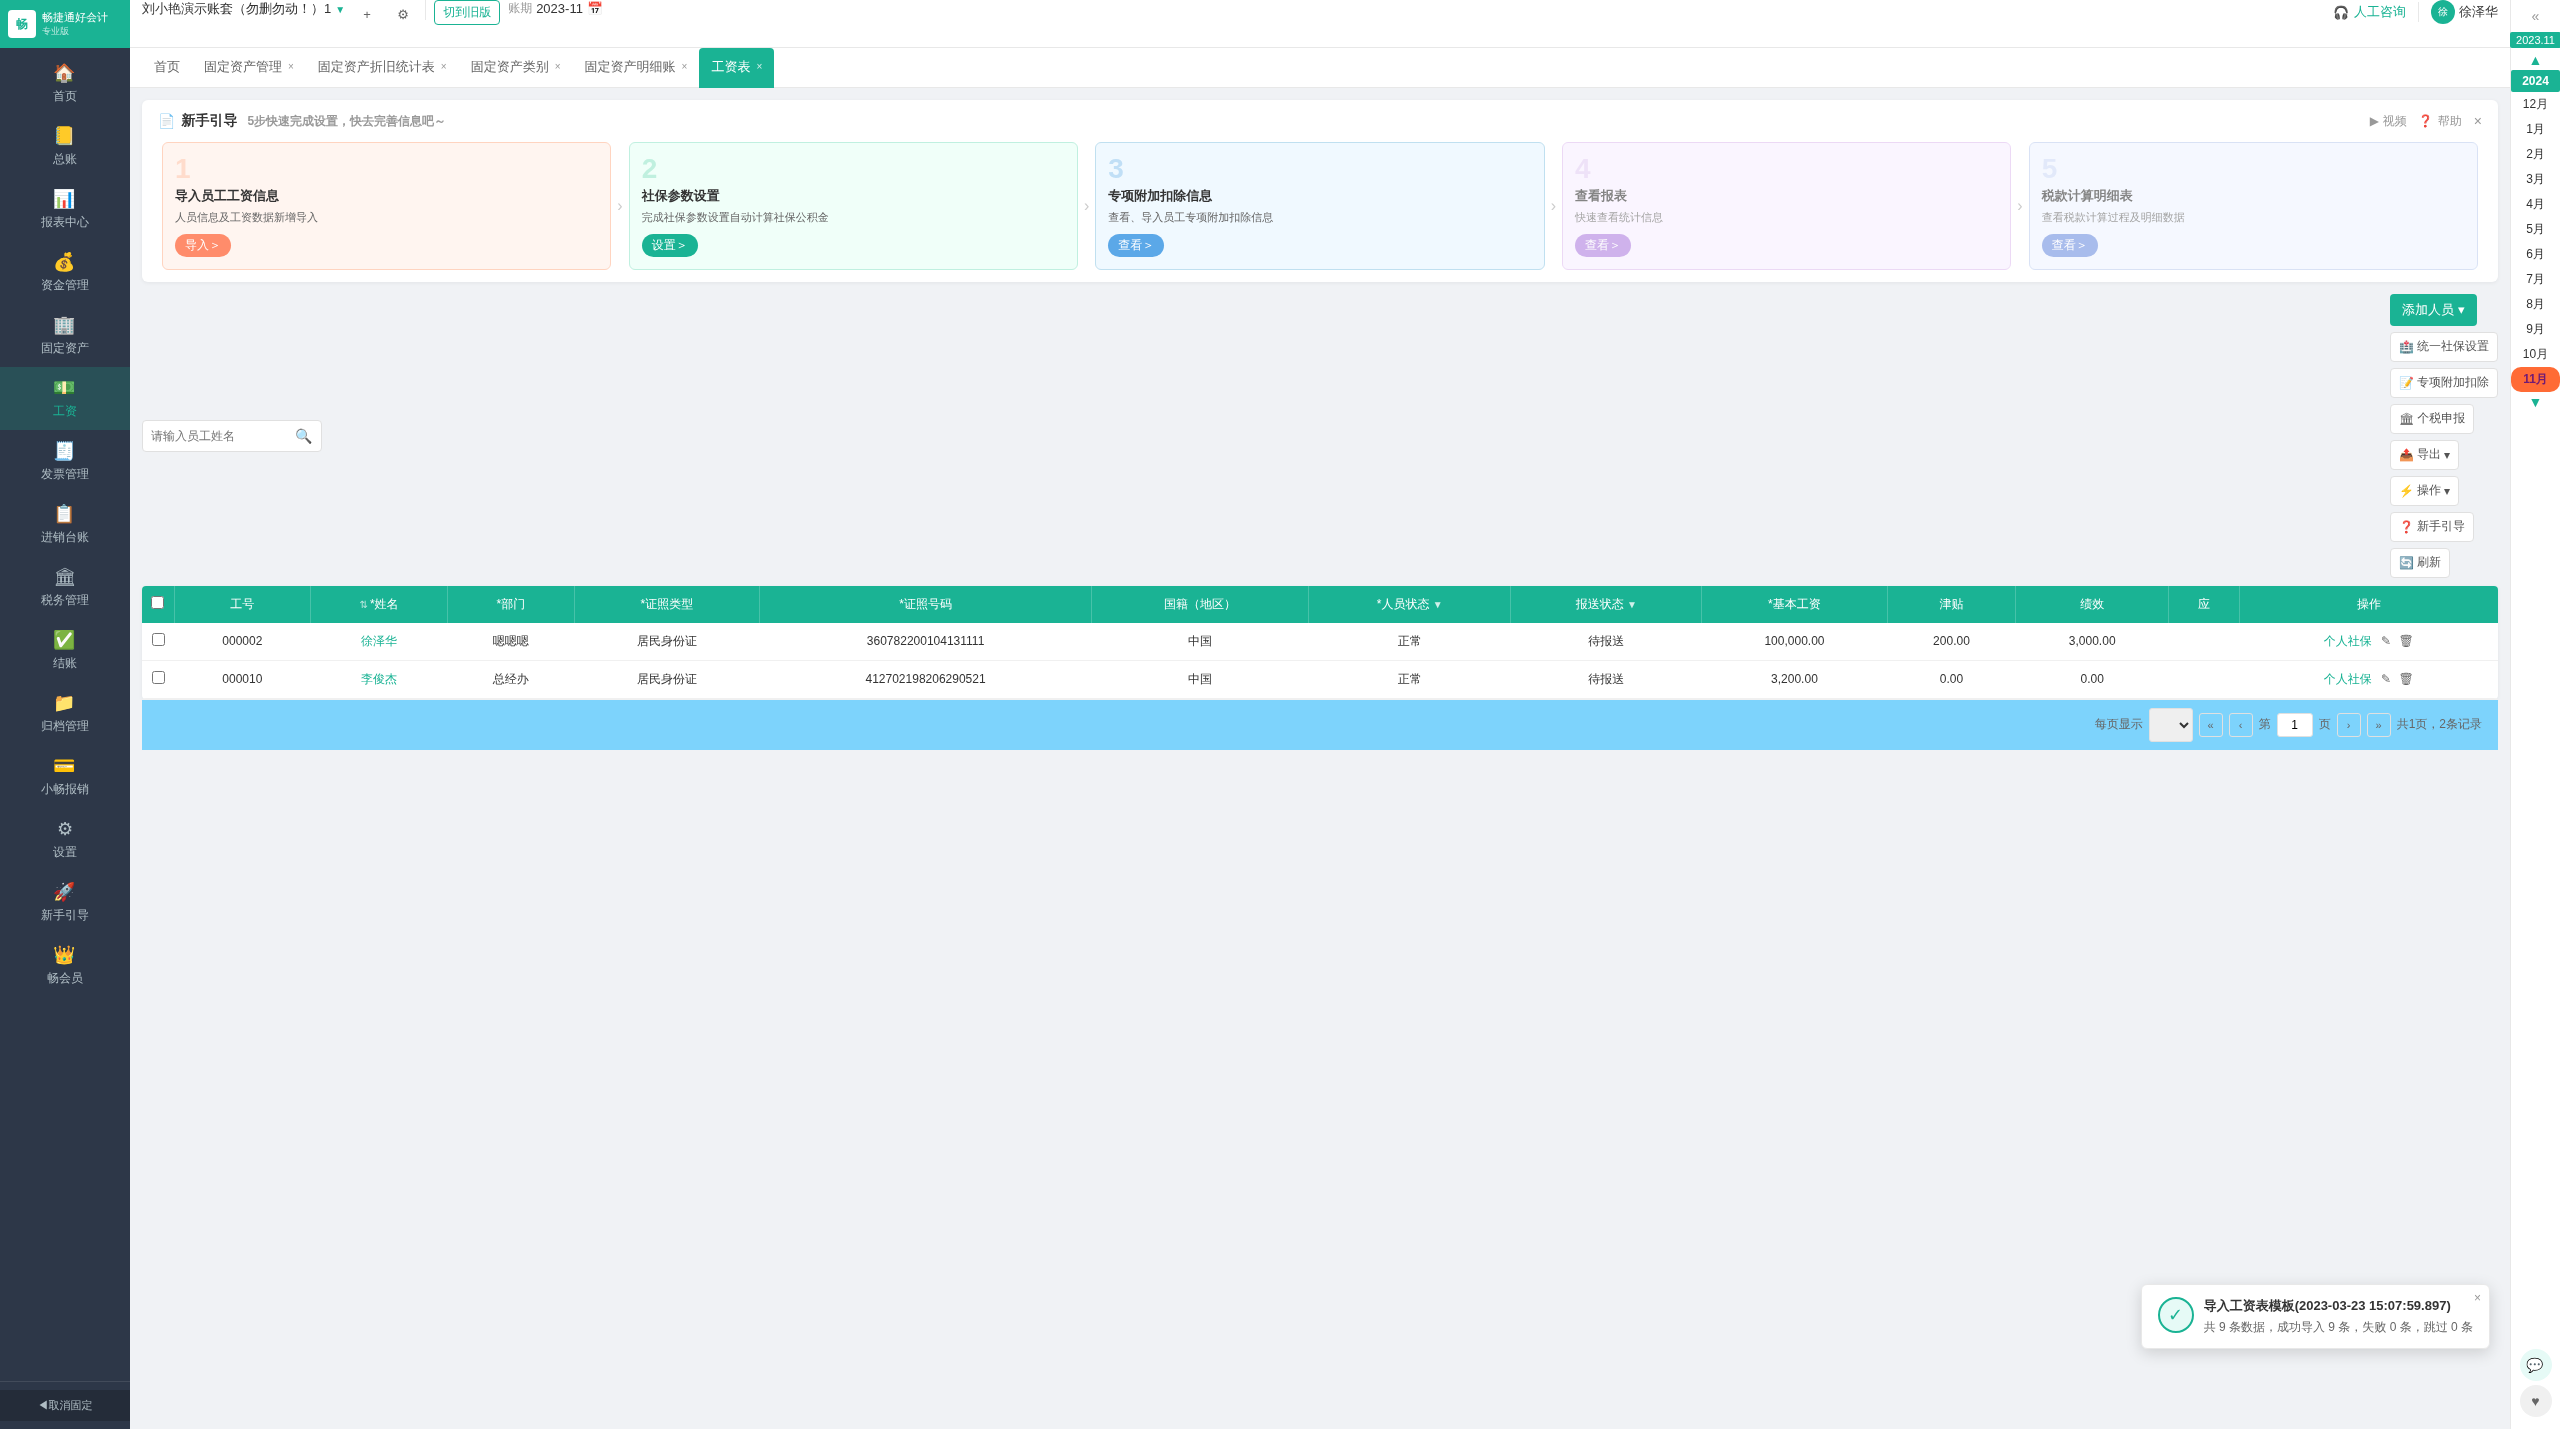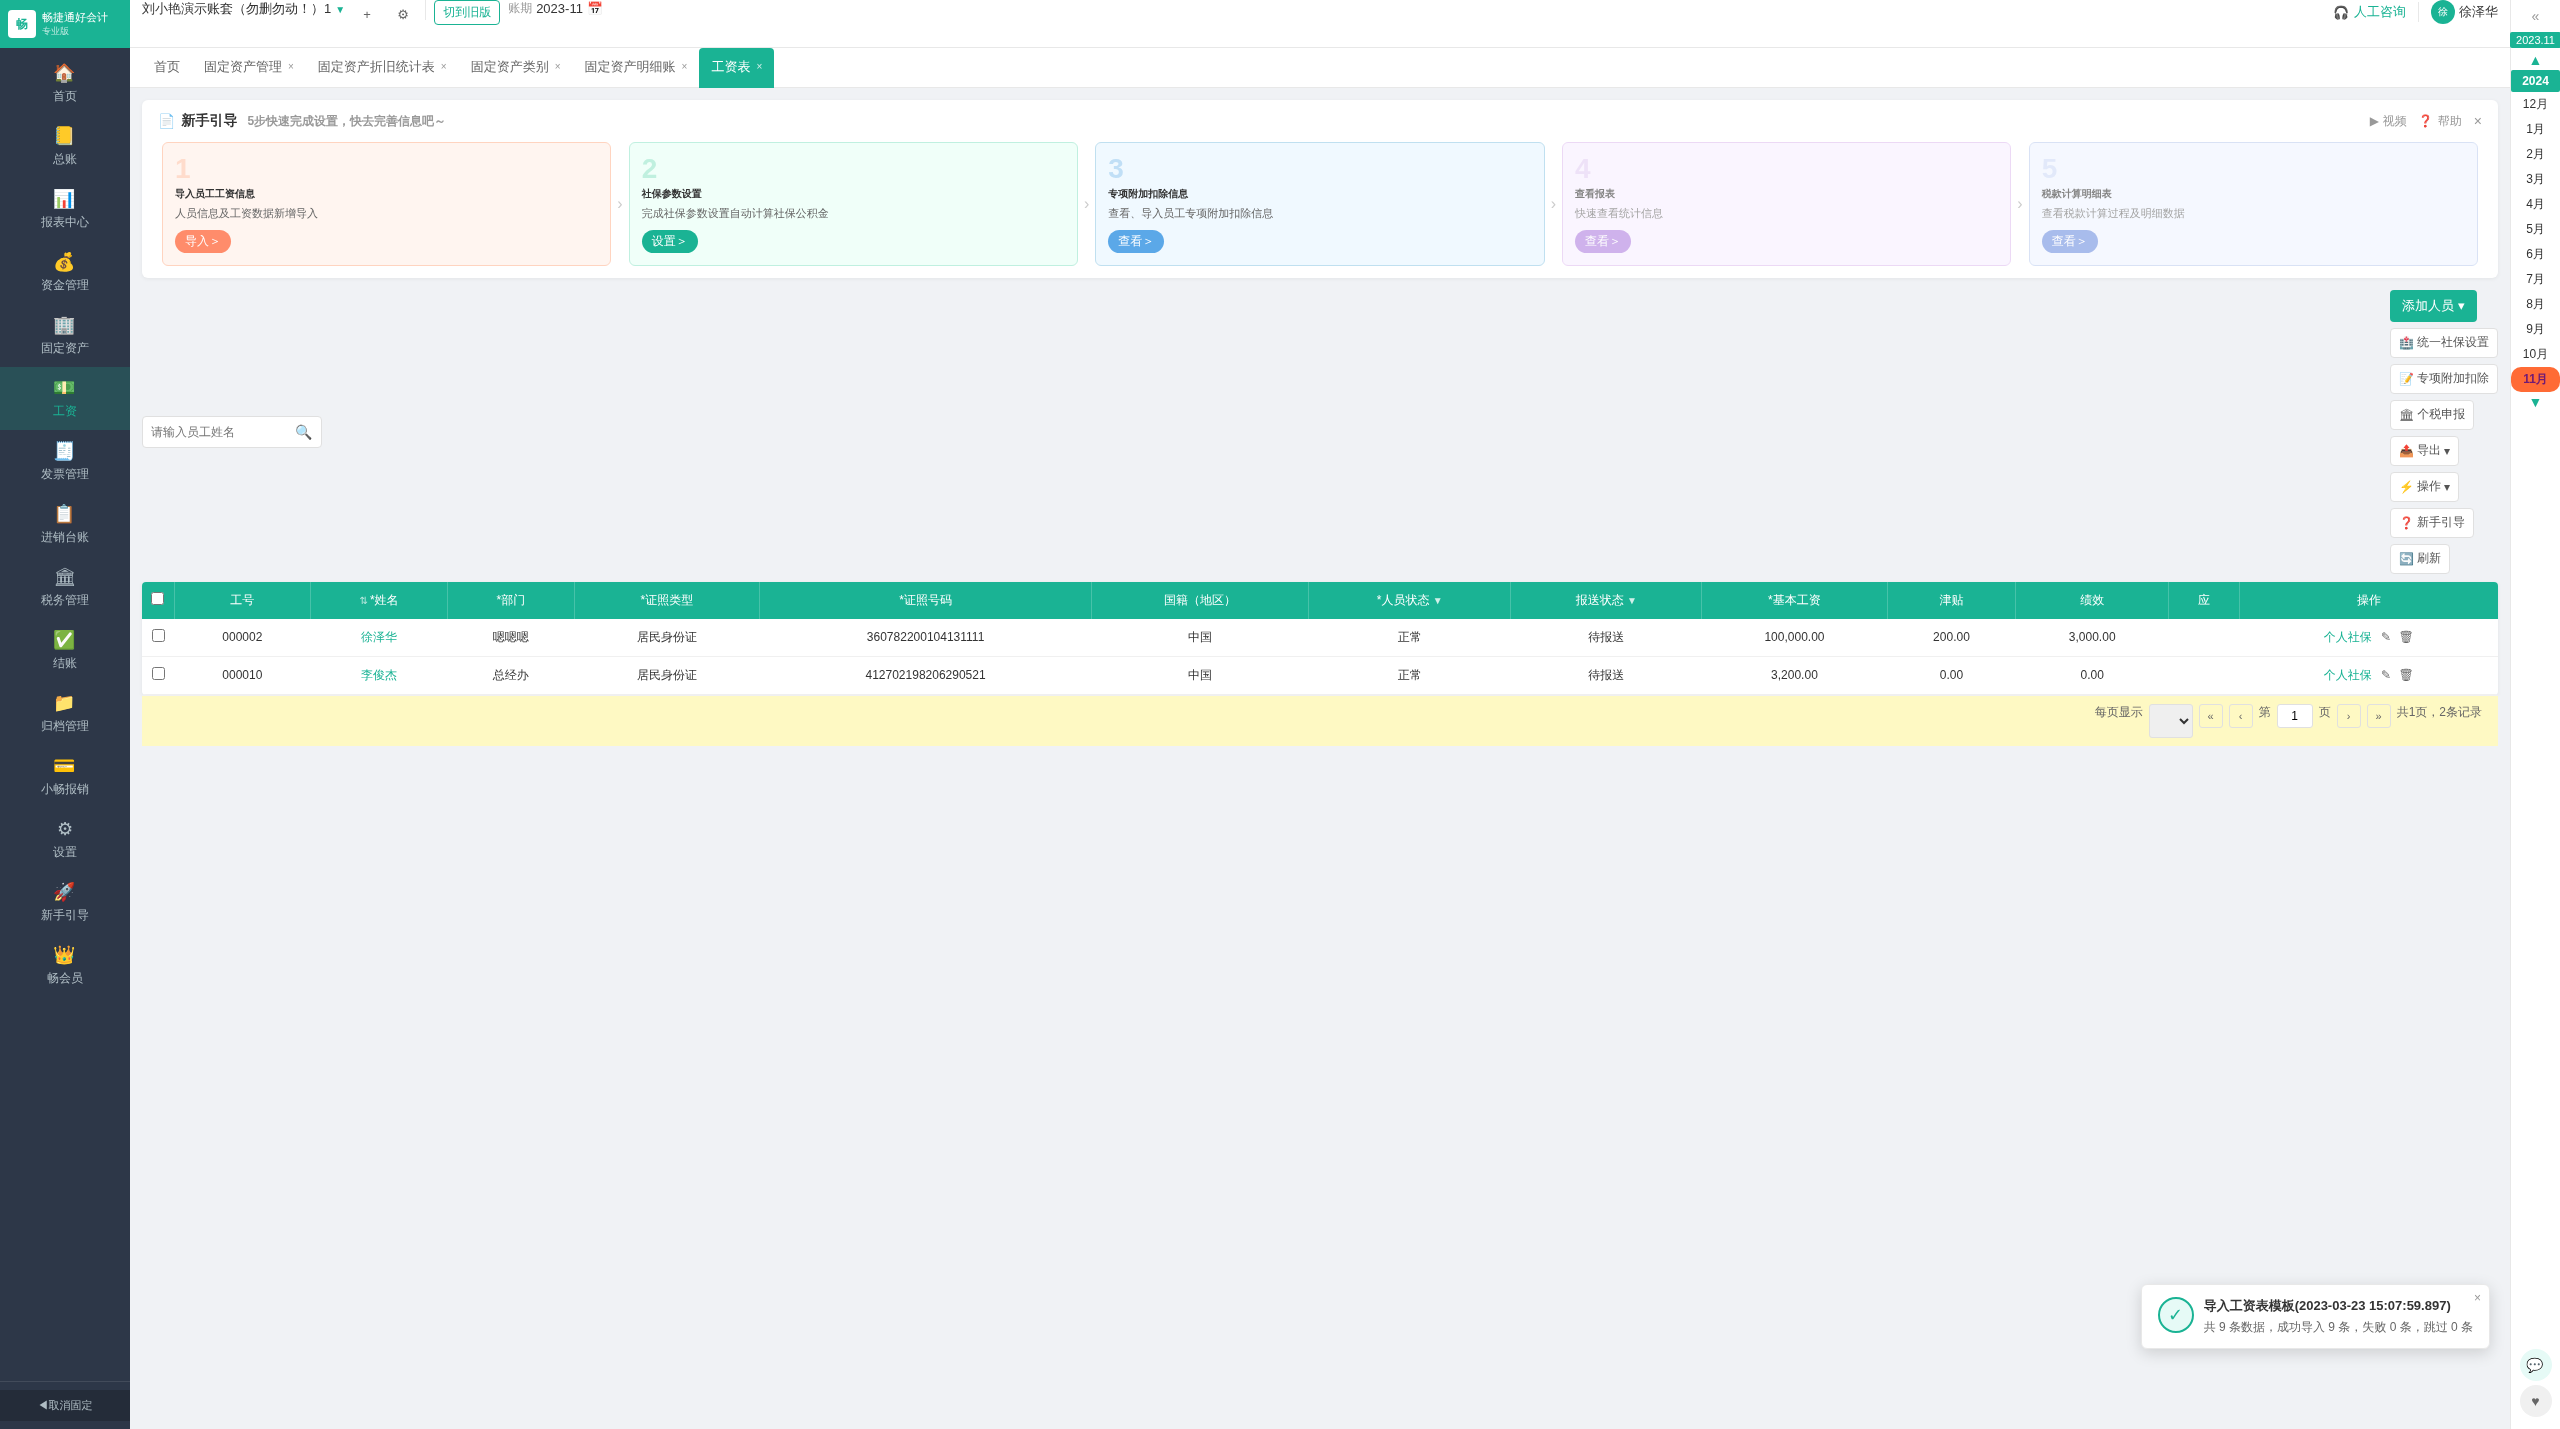--- a/index.html
+++ b/index.html
@@ -266,21 +266,21 @@
       color: rgba(0,0,0,0.1);
       line-height: 1;
       margin-bottom: 4px;
     }
     .wizard-step-1 .wizard-step-num { color: rgba(255,120,60,0.2); }
     .wizard-step-2 .wizard-step-num { color: rgba(0,180,120,0.2); }
     .wizard-step-3 .wizard-step-num { color: rgba(0,120,210,0.2); }
     .wizard-step-4 .wizard-step-num { color: rgba(150,80,200,0.2); }
     .wizard-step-5 .wizard-step-num { color: rgba(80,120,220,0.2); }
 
-    .wizard-step-title { font-size: 10px; font-weight: bold; color: #333; margin-bottom: 4px; }
+    .wizard-step-title { font-size: 13px; font-weight: bold; color: #333; margin-bottom: 4px; }
     .wizard-step-desc { font-size: 11px; color: #666; line-height: 1.5; margin-bottom: 8px; }
     .wizard-step-btn {
       display: inline-flex;
       align-items: center;
       gap: 2px;
       padding: 3px 10px;
       border-radius: 12px;
       font-size: 12px;
       cursor: pointer;
       border: none;
@@ -419,24 +419,24 @@
       font-size: 12px;
       color: #666;
       flex-shrink: 0;
     }
     .status-unauthorized { color: #ff4d4f; font-weight: bold; }
     .status-link { color: #1ab394; cursor: pointer; }
 
     
     .pagination {
       display: flex;
-      align-items: flex-start;
+      align-items: center;
       justify-content: flex-end;
       padding: 8px 16px;
-      background: #fef9c3;
+      background: #7dd3fc;
       border-top: 1px solid #f0f0f0;
       gap: 6px;
       font-size: 12px;
       color: #666;
       flex-shrink: 0;
     }
     .pagination-btn {
       width: 24px;
       height: 24px;
       display: flex;

